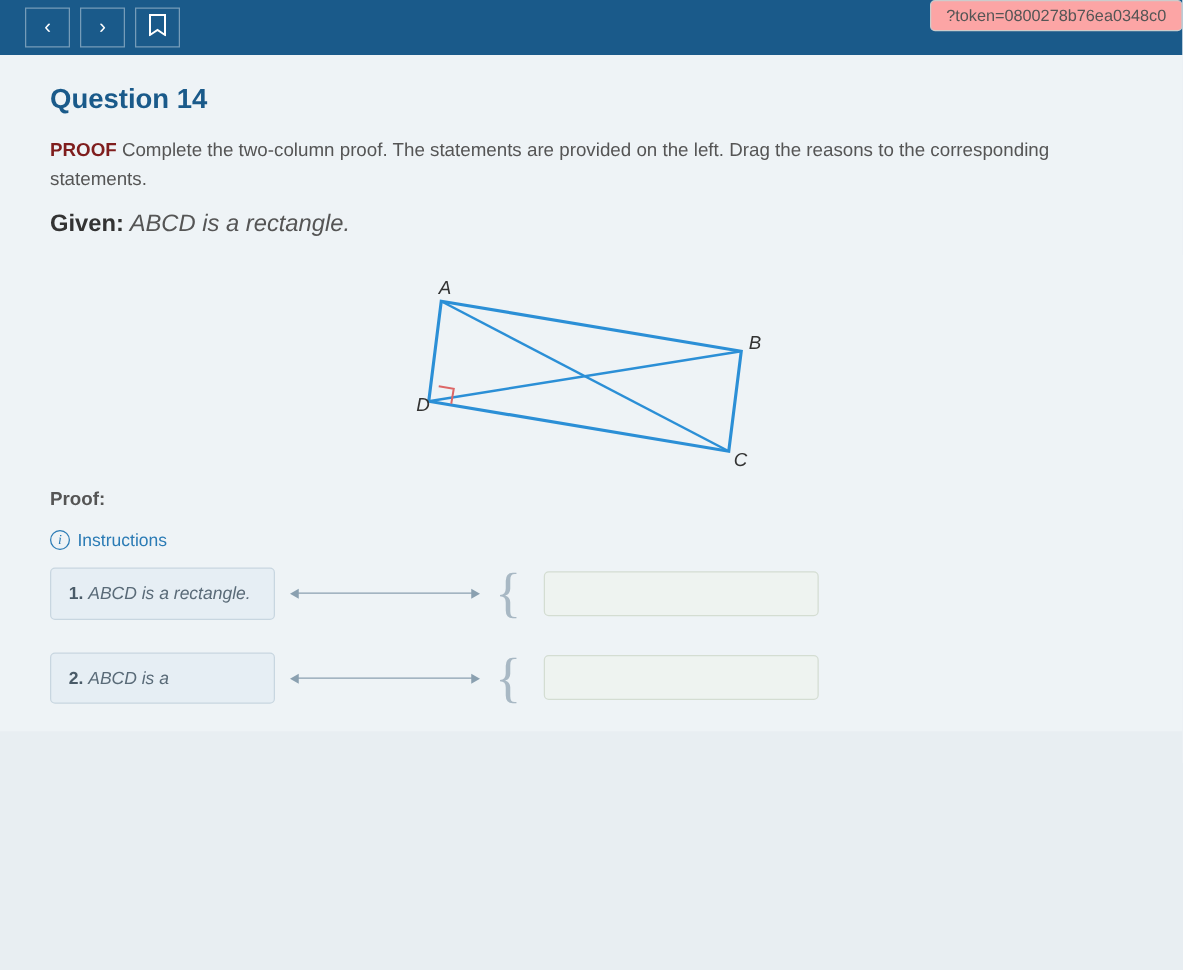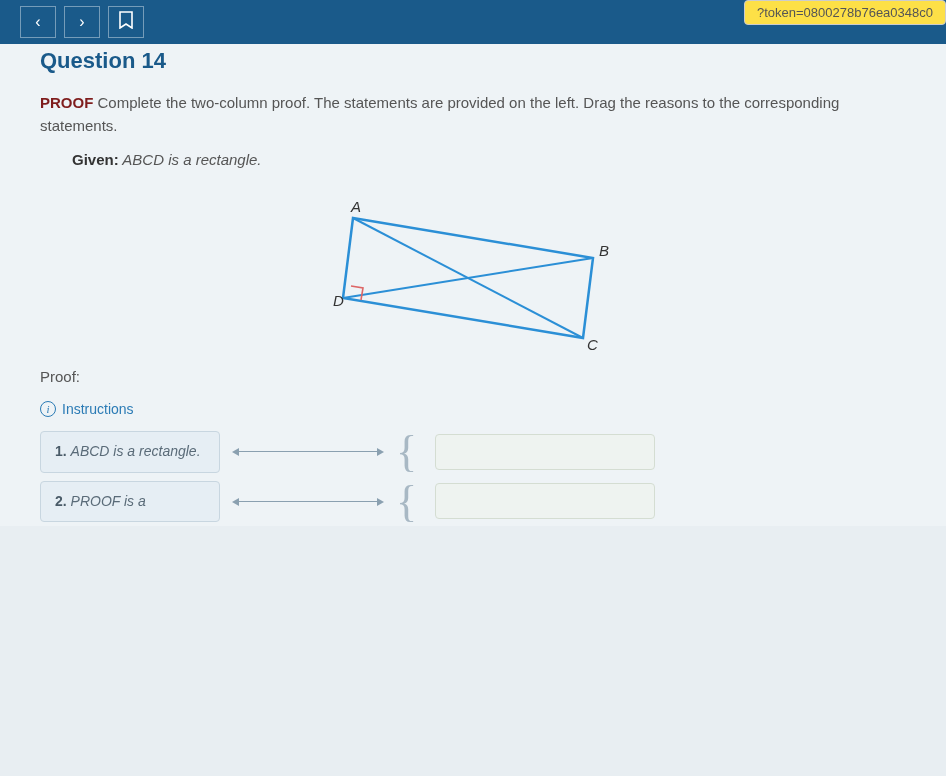--- a/index.html
+++ b/index.html
@@ -7,21 +7,21 @@
     font-family: -apple-system, BlinkMacSystemFont, "Segoe UI", Arial, sans-serif;
     background: #e8eef2;
     width: 946px;
     height: 776px;
     overflow: hidden;
     position: relative;
   }
   .url-bar {
     position: absolute;
     top: 0; right: 0;
-    background: #fde047;
+    background: #fca5a5;
     padding: 4px 12px;
     font-size: 13px;
     color: #555;
     border: 1px solid #ccc;
     border-radius: 4px;
   }
   .top-nav {
     background: #1a5a8a;
     height: 44px;
     display: flex;
@@ -34,54 +34,53 @@
     border: 1px solid rgba(255,255,255,0.4);
     background: transparent;
     color: #fff;
     display: flex;
     align-items: center;
     justify-content: center;
     font-size: 16px;
     cursor: pointer;
   }
   .content {
-    padding: 4px 40px;
+    padding: 22px 40px;
     background: #eef3f6;
   }
   .q-title {
     color: #1a5a8a;
     font-size: 22px;
     font-weight: 600;
     margin-bottom: 18px;
   }
   .instr-text {
     color: #555;
     font-size: 15px;
     margin-bottom: 14px;
     line-height: 1.5;
   }
   .instr-text .bold { font-weight: 700; color: #7f1d1d; }
   .gp-line {
     color: #555;
-    font-size: 15px;
+    font-size: 19px;
     margin-bottom: 4px;
     font-style: italic;
-    margin-left: 32px;
   }
   .gp-line .lbl { font-weight: 700; font-style: normal; color: #333; }
   .tri { font-style: normal; }
   .diagram-wrap {
     display: flex;
     justify-content: center;
     margin: 30px 0 20px 0;
   }
   .proof-label {
     color: #555;
     font-size: 15px;
-    font-weight: 400;
+    font-weight: 700;
     margin-bottom: 16px;
   }
   .instructions-link {
     color: #2b7bb5;
     font-size: 14px;
     display: flex;
     align-items: center;
     gap: 6px;
     margin-bottom: 14px;
     cursor: pointer;
@@ -90,21 +89,21 @@
     width: 16px; height: 16px;
     border: 1.5px solid #2b7bb5;
     border-radius: 50%;
     display: inline-flex;
     align-items: center;
     justify-content: center;
     font-size: 11px;
     font-style: italic;
     font-family: Georgia, serif;
   }
-  .proof-rows { display: flex; flex-direction: column; gap: 8px; }
+  .proof-rows { display: flex; flex-direction: column; gap: 26px; }
   .proof-row {
     display: flex;
     align-items: center;
     gap: 18px;
   }
   .stmt-box {
     background: #e6eef4;
     border: 1px solid #c8d6e0;
     border-radius: 4px;
     padding: 10px 14px;
@@ -217,21 +216,21 @@
       <div class="arrow-conn"></div>
       <span class="brace">{</span>
       <div class="reason-stack">
         <div class="reason-slot"></div>
       </div>
     </div>
 
     <div class="proof-row">
       <div class="stmt-box">
         <span class="num">2.</span>
-        <span class="it">PROOF is a</span>
+        <span class="it">ABCD is a</span>
       </div>
       <div class="arrow-conn"></div>
       <span class="brace">{</span>
       <div class="reason-stack">
         <div class="reason-slot"></div>
       </div>
     </div>
 
   </div>
 </div>

